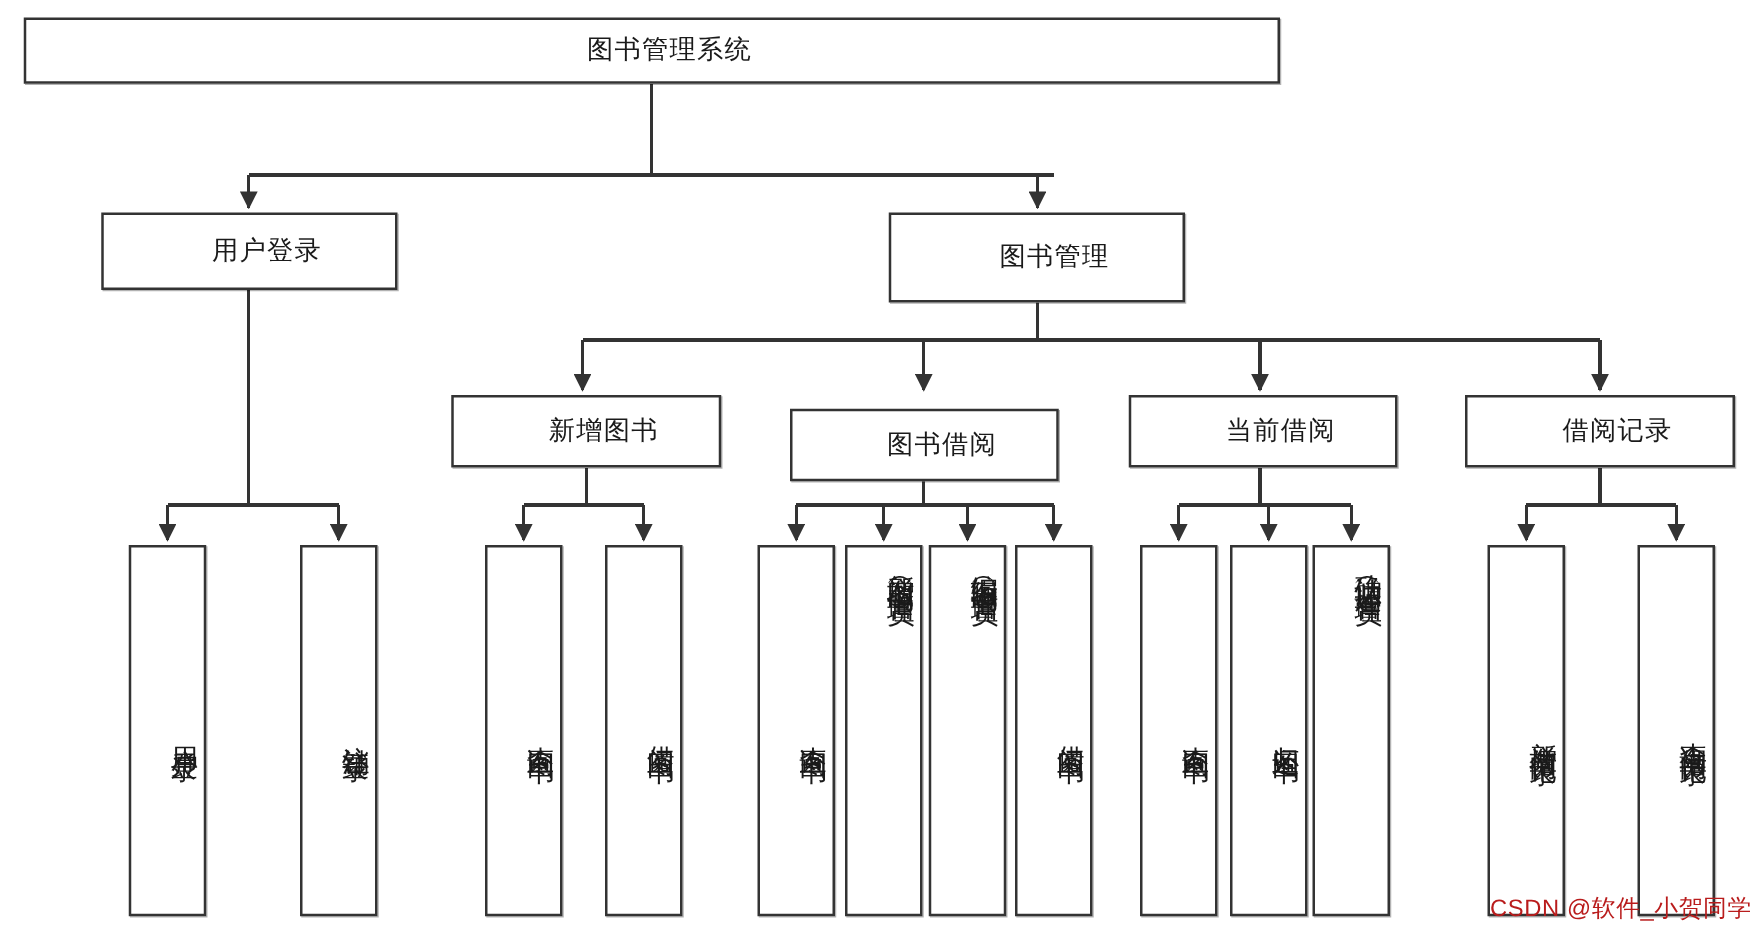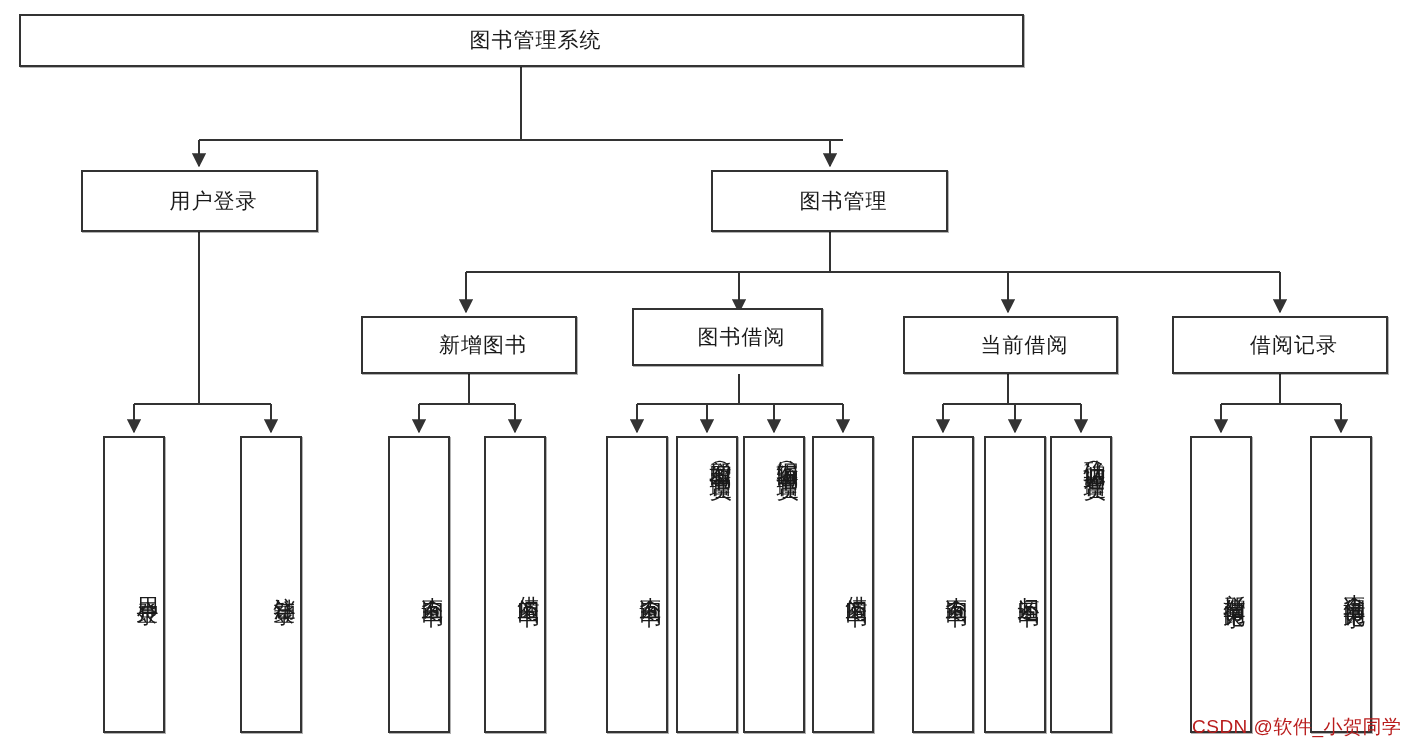--- a/index.html
+++ b/index.html
@@ -110,28 +110,28 @@
     </g>
   </svg>
 
   <div class="node" style="left:19px;top:14px;width:1005px;height:53px;">
     <span class="lbl">图书管理系统</span>
   </div>
 
   <div class="node" style="left:81px;top:170px;width:237px;height:62px;">
     <span class="lbl">用户登录</span>
   </div>
-  <div class="node" style="left:711px;top:170px;width:237px;height:62px;">
+  <div class="node" style="left:711px;top:170px;width:237px;height:72px;">
     <span class="lbl">图书管理</span>
   </div>
 
   <div class="node" style="left:361px;top:316px;width:216px;height:58px;">
     <span class="lbl">新增图书</span>
   </div>
-  <div class="node" style="left:632px;top:308px;width:191px;height:58px;">
+  <div class="node" style="left:632px;top:327px;width:215px;height:58px;">
     <span class="lbl">图书借阅</span>
   </div>
   <div class="node" style="left:903px;top:316px;width:215px;height:58px;">
     <span class="lbl">当前借阅</span>
   </div>
   <div class="node" style="left:1172px;top:316px;width:216px;height:58px;">
     <span class="lbl">借阅记录</span>
   </div>
 
   <div class="node vert mid" style="left:103px;top:436px;width:62px;height:297px;">

